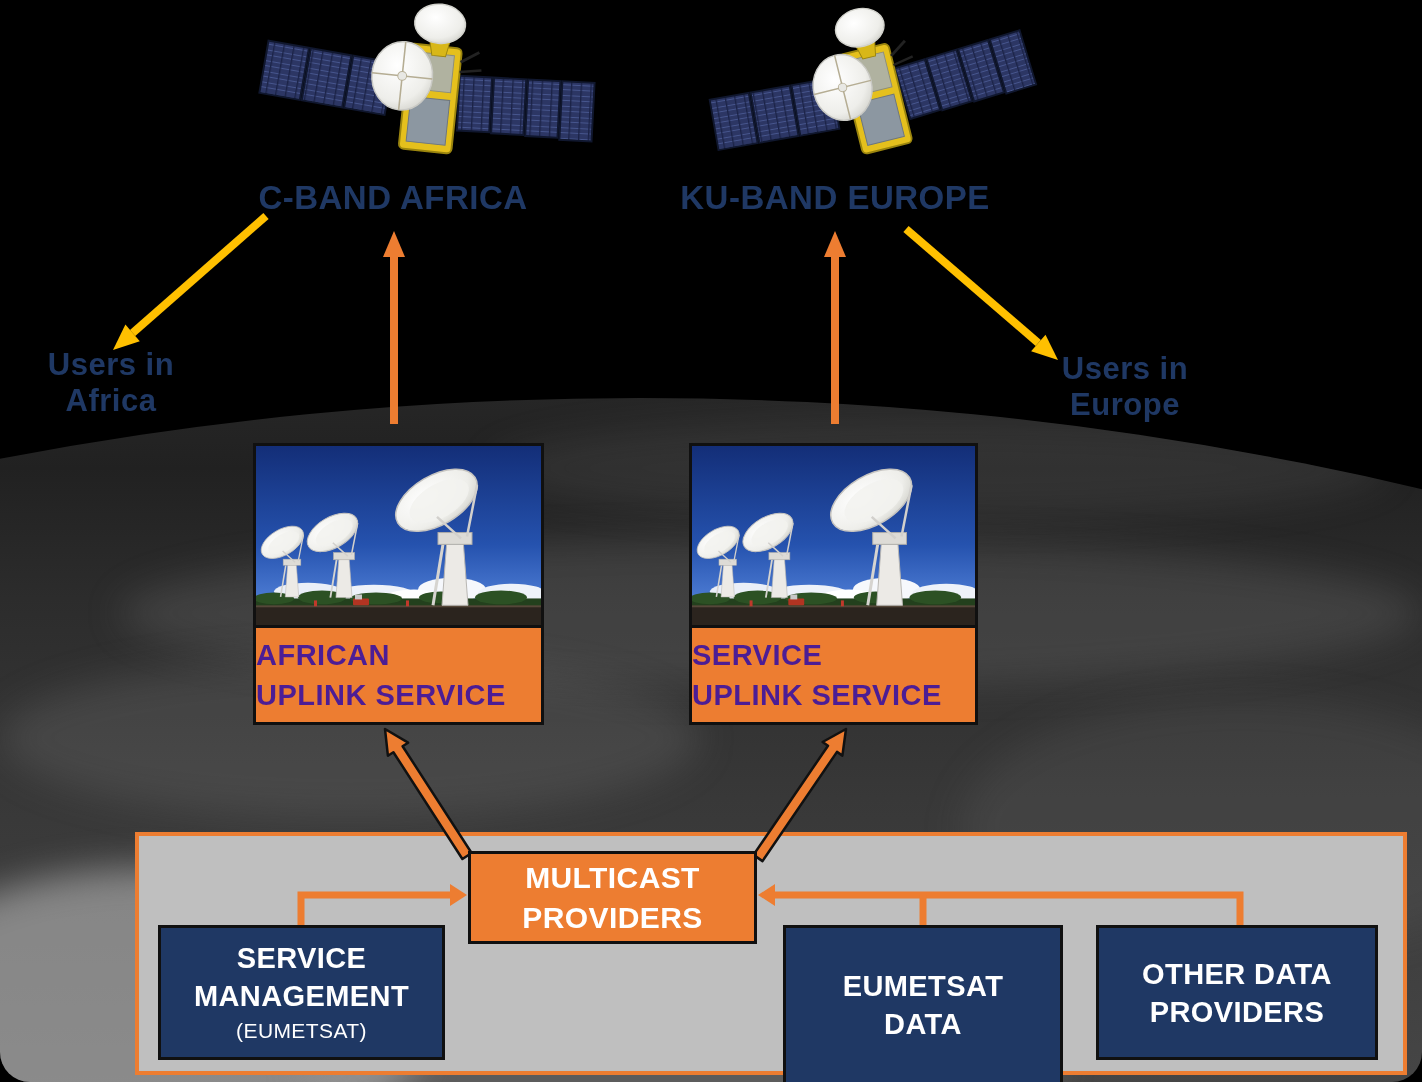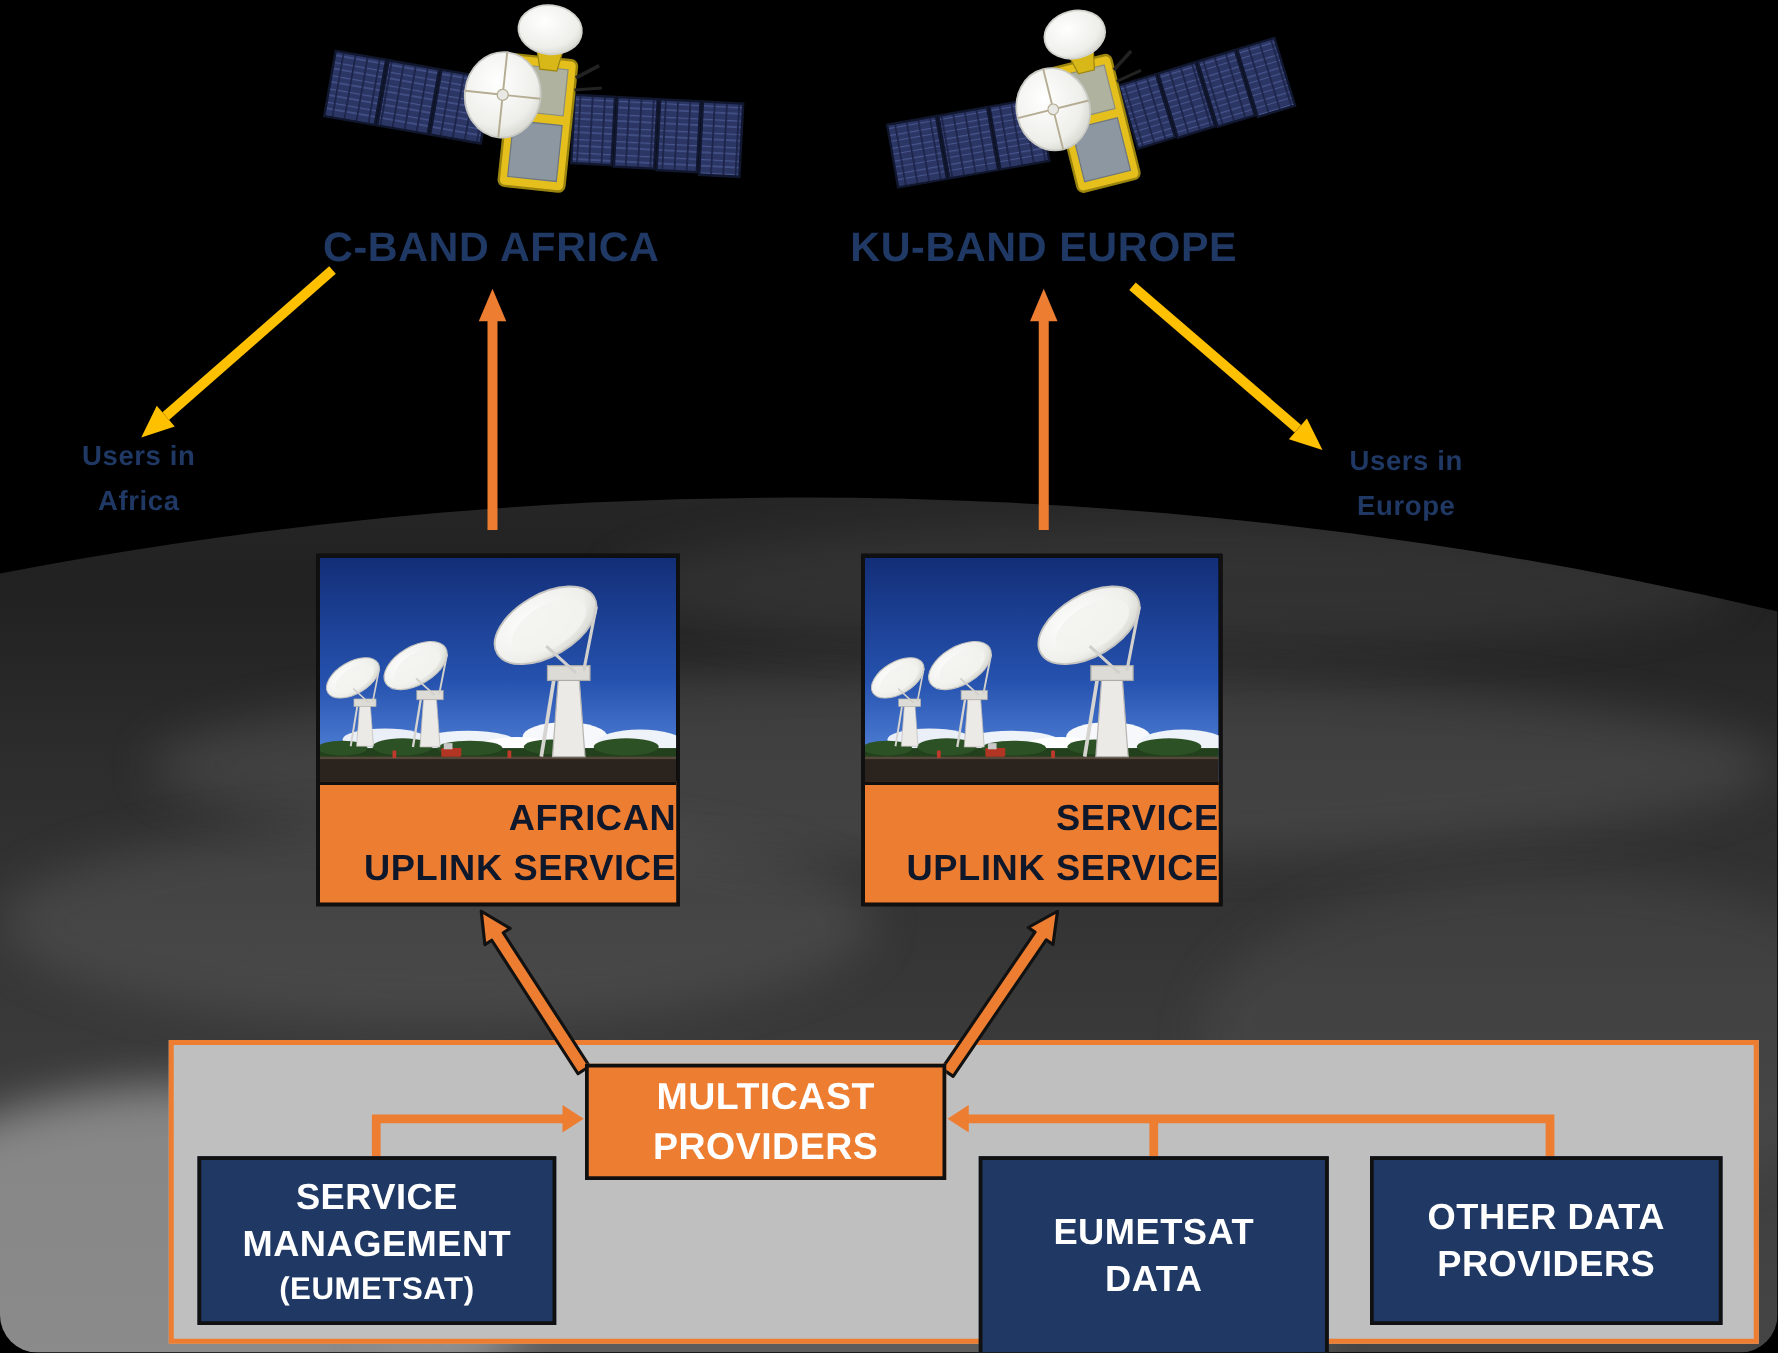--- a/index.html
+++ b/index.html
@@ -24,47 +24,47 @@
   .sat{position:absolute;z-index:3;}
   .sat.sat1{left:248px;top:0px;width:352px;transform:rotate(6deg);}
   .sat.sat2{left:698px;top:6px;width:340px;transform:rotate(-14deg);}
 
   
   .navy-label{position:absolute;z-index:6;color:#1F3864;text-align:center;
               font-weight:600;letter-spacing:.5px;}
   .sat-label{font-size:33px;line-height:36px;width:320px;}
   .sat-label.l1{left:233px;top:180px;}
   .sat-label.l2{left:675px;top:180px;}
-  .users-label{font-size:22px;line-height:36px;width:220px;font-weight:600;}
+  .users-label{font-size:31px;line-height:36px;width:220px;font-weight:600;}
   .users-label.u1{left:1px;top:347px;}
   .users-label.u2{left:1015px;top:351px;}
   .users-label span{display:block;}
 
   
   .card{position:absolute;z-index:6;border:3px solid #101010;background:#000;}
   .card.africa{left:253px;top:443px;width:285px;}
   .card.europe{left:689px;top:443px;width:283px;}
   .card .photo{display:block;width:100%;height:179px;}
   .card .card-label{height:94px;background:#ED7D31;border-top:3px solid #101010;
-        display:flex;flex-direction:column;justify-content:center;align-items:flex-end;
-        color:#0f172a;font-size:29px;font-weight:600;line-height:40px;letter-spacing:.5px;}
+        display:flex;flex-direction:column;justify-content:center;align-items:flex-start;
+        color:#4c1d95;font-size:29px;font-weight:600;line-height:40px;letter-spacing:.5px;}
   .card .card-label span{display:block;}
 
   
   .panel{position:absolute;z-index:2;left:135px;top:832px;width:1272px;height:243px;
          background:#BFBFBF;border:4px solid #ED7D31;box-sizing:border-box;}
   .pbox{position:absolute;z-index:6;box-sizing:border-box;border:3px solid #101010;
         display:flex;flex-direction:column;justify-content:center;align-items:center;
         color:#fff;text-align:center;letter-spacing:.4px;}
   .pbox span{display:block;}
   .pbox.multicast{left:468px;top:851px;width:289px;height:93px;background:#ED7D31;
         font-size:30px;font-weight:600;line-height:40px;}
   .pbox.navy{background:#1F3864;font-size:29px;font-weight:600;line-height:38px;}
   .pbox.service{left:158px;top:925px;width:287px;height:135px;}
-  .pbox.service .sub{font-size:25px;font-weight:700;line-height:32px;}
+  .pbox.service .sub{font-size:21px;font-weight:400;line-height:32px;}
   .pbox.eumetsat{left:783px;top:925px;width:280px;height:160px;}
   .pbox.providers{left:1096px;top:925px;width:282px;height:135px;}
 
   
   .arrows{position:absolute;inset:0;z-index:4;}
   .hidden-defs{position:absolute;width:0;height:0;overflow:hidden;}
 </style>
 </head>
 <body>
 

